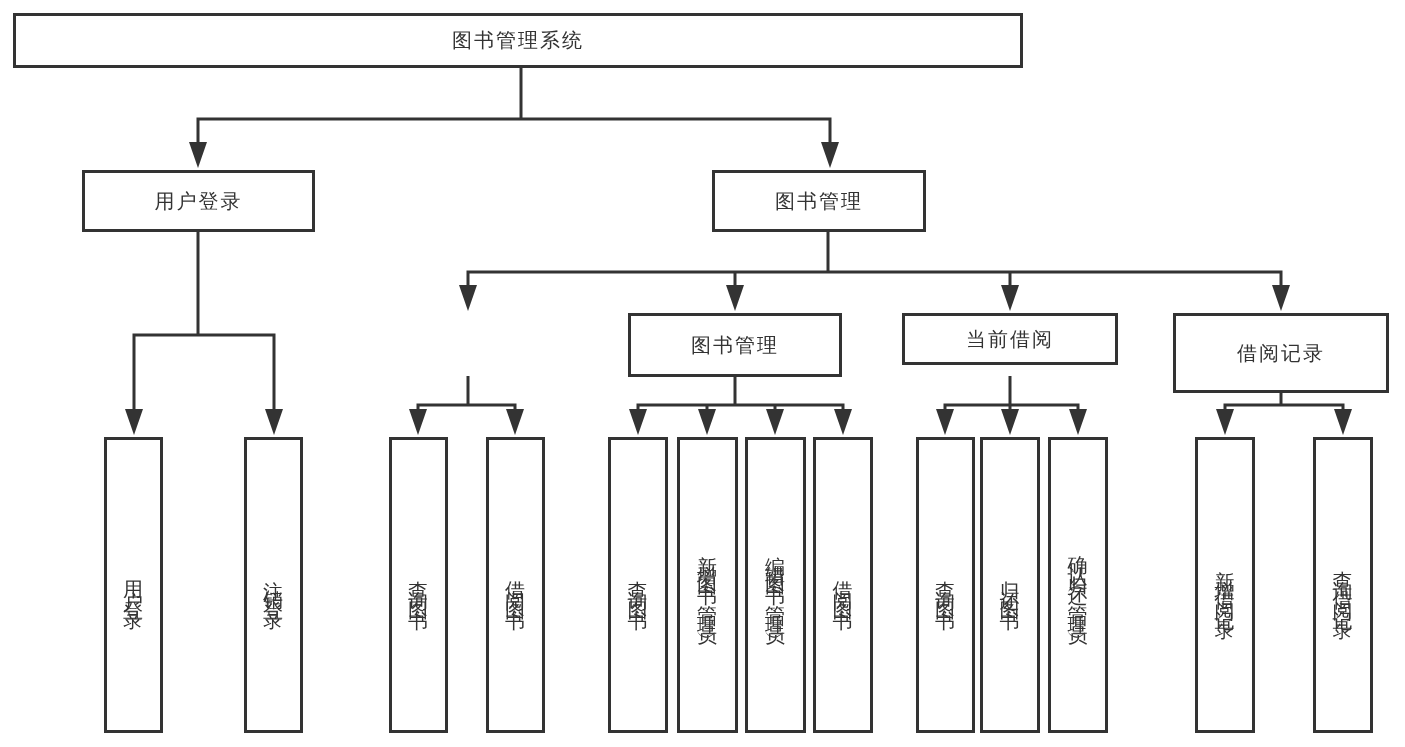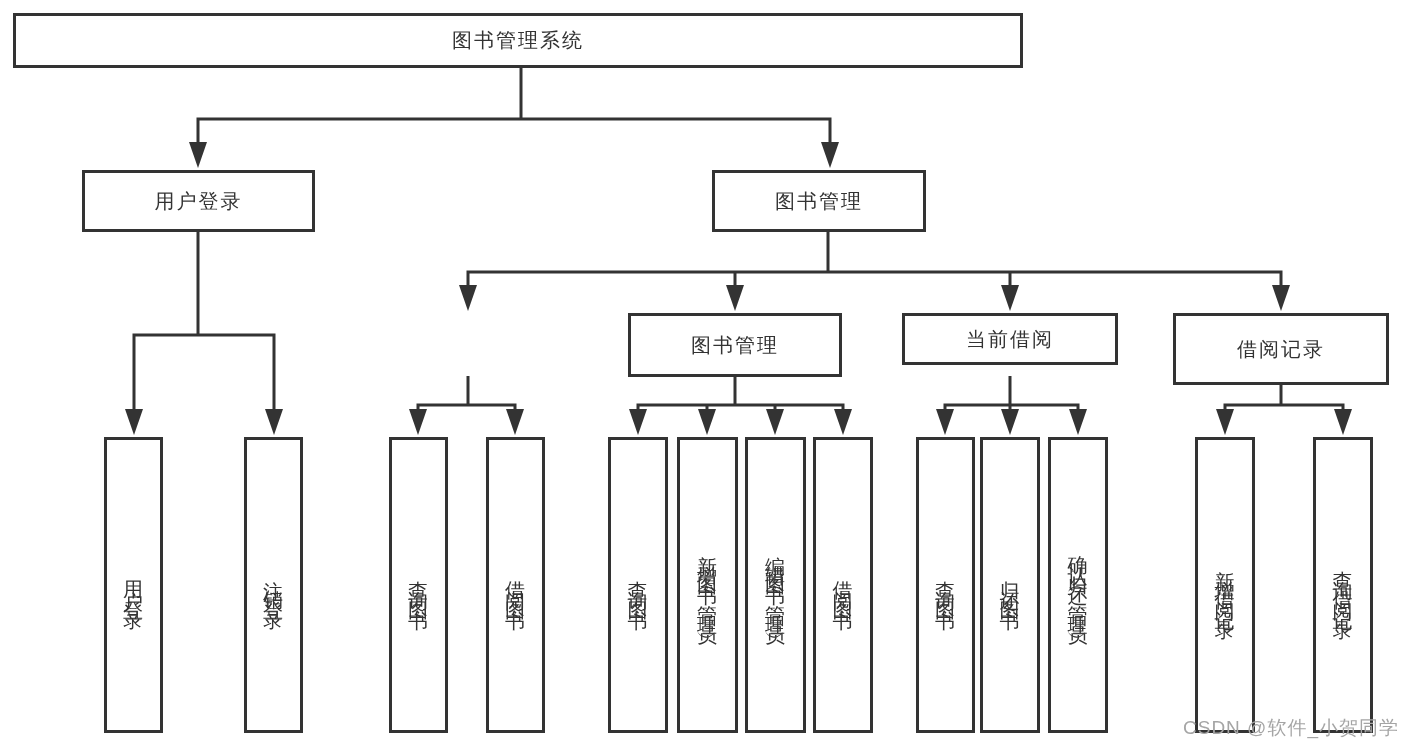--- a/index.html
+++ b/index.html
@@ -113,21 +113,21 @@
   <div class="box" style="left:712px;top:170px;width:214px;height:62px">
     <span class="hlabel">图书管理</span>
   </div>
 
   <div class="box" style="left:628px;top:313px;width:214px;height:64px">
     <span class="hlabel">图书管理</span>
   </div>
   <div class="box" style="left:902px;top:313px;width:216px;height:52px">
     <span class="hlabel">当前借阅</span>
   </div>
-  <div class="box" style="left:1173px;top:313px;width:216px;height:72px">
+  <div class="box" style="left:1173px;top:313px;width:216px;height:80px">
     <span class="hlabel">借阅记录</span>
   </div>
 
   <div class="box leaf" style="left:104px;width:59px">
     <span class="vtext">用户登录</span>
   </div>
   <div class="box leaf" style="left:244px;width:59px">
     <span class="vtext">注销登录</span>
   </div>
 
@@ -161,15 +161,14 @@
     <span class="vtext">确认归还（管理员）</span>
   </div>
 
   <div class="box leaf" style="left:1195px;width:60px">
     <span class="vtext">新增借阅记录</span>
   </div>
   <div class="box leaf" style="left:1313px;width:60px">
     <span class="vtext">查询借阅记录</span>
   </div>
 
-  <div class="watermark">CSDN @软件_小贺同学</div>
 
 </div>
 
 </body></html>

